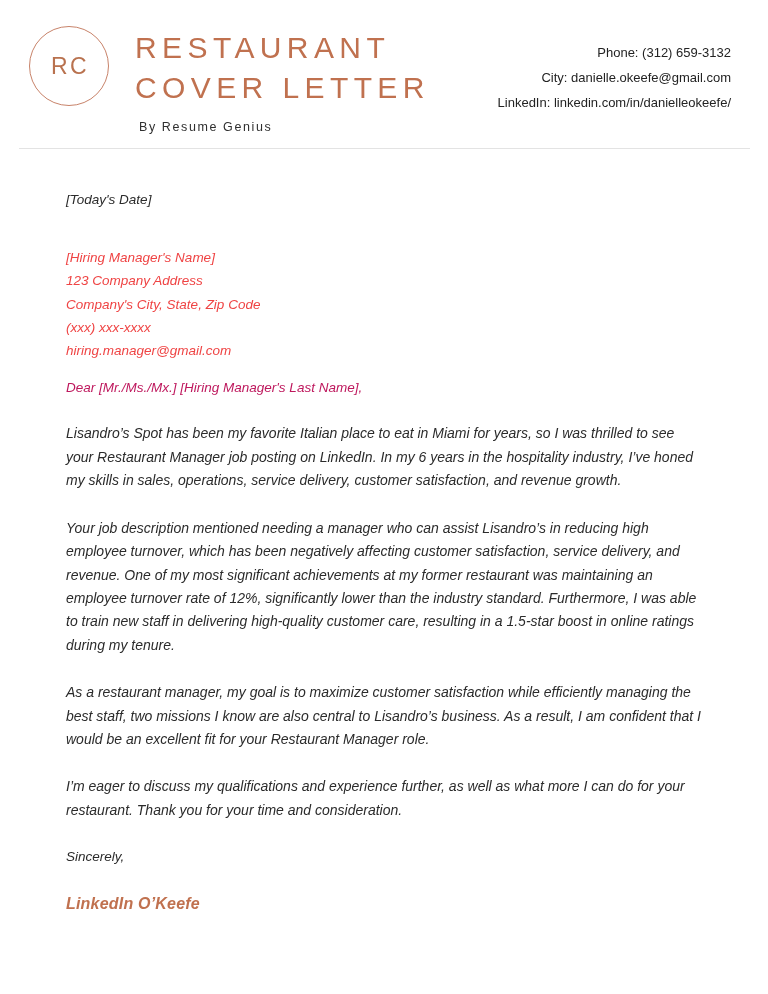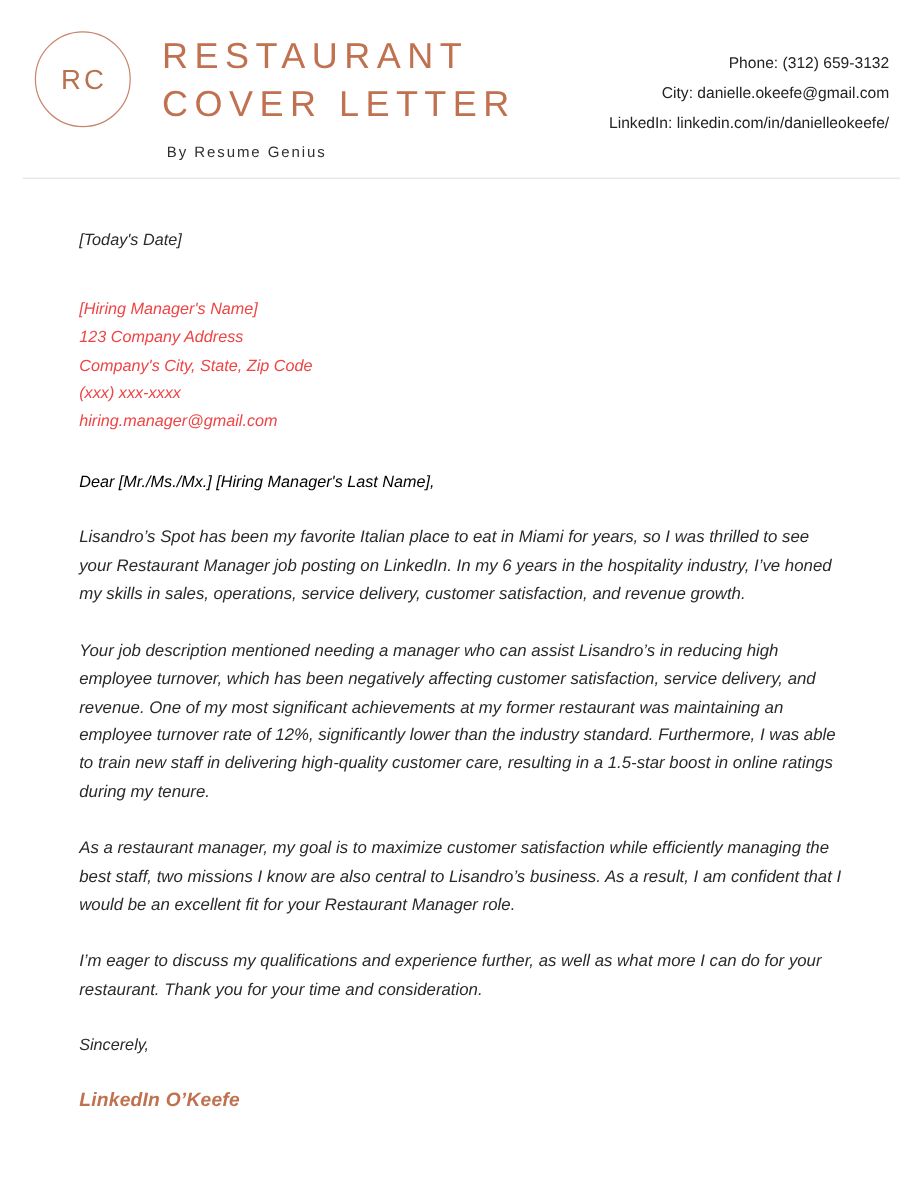--- a/index.html
+++ b/index.html
@@ -20,21 +20,21 @@
     width: 768px;
     height: 994px;
     background: #ffffff;
     box-sizing: border-box;
   }
 
   
   .header {
     display: flex;
     align-items: flex-start;
-    padding: 26px 26px 0 29px;
+    padding: 26px 36px 0 29px;
     box-sizing: border-box;
   }
 
   .monogram {
     width: 78px;
     height: 78px;
     min-width: 78px;
     border: 1.5px solid #c8836a;
     border-radius: 50%;
     display: flex;
@@ -111,23 +111,23 @@
   }
 
   .recipient {
     margin-top: 36px;
     font-size: 13.5px;
     color: #ef4444;
     line-height: 23.3px;
   }
 
   .salutation {
-    margin-top: 30px;
-    font-size: 13.5px;
-    color: #000000;
+    margin-top: 16px;
+    font-size: 13.5px;
+    color: #be185d;
     line-height: 20px;
   }
 
   .para {
     margin-top: 24px;
     font-size: 14px;
     color: #2b2b2b;
     line-height: 23.4px;
     width: 636px;
     text-align: left;

